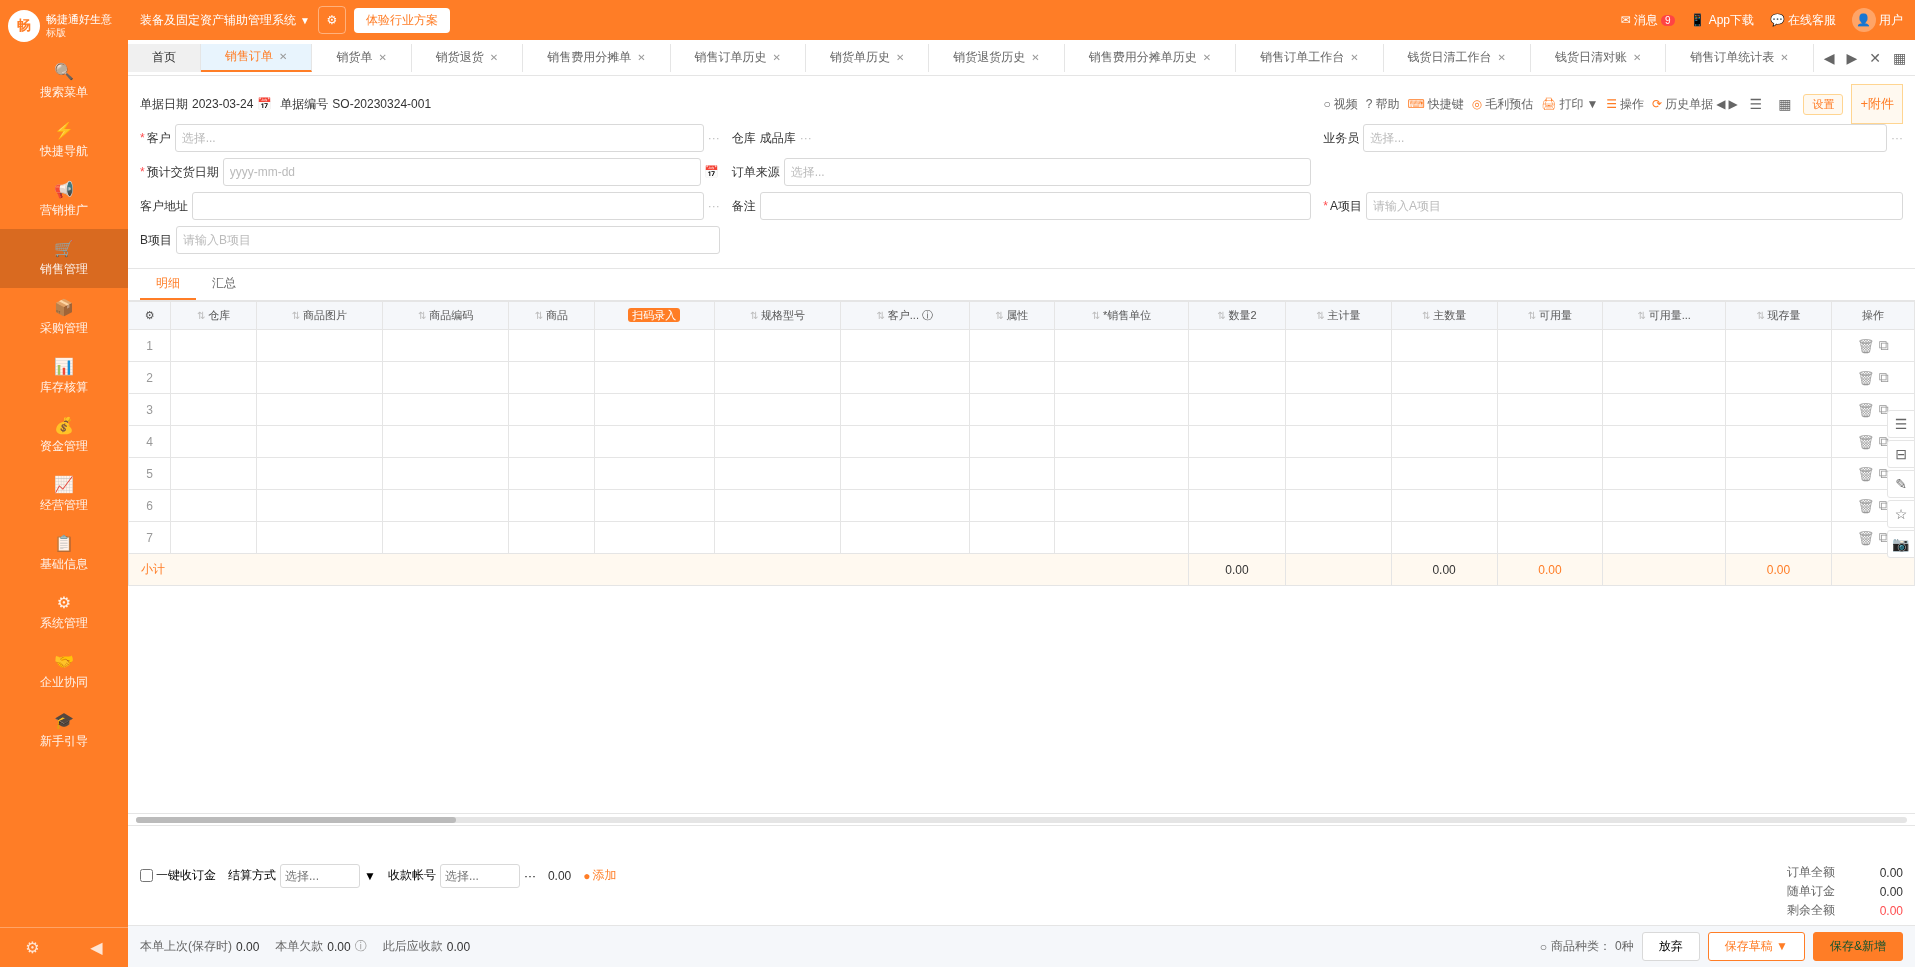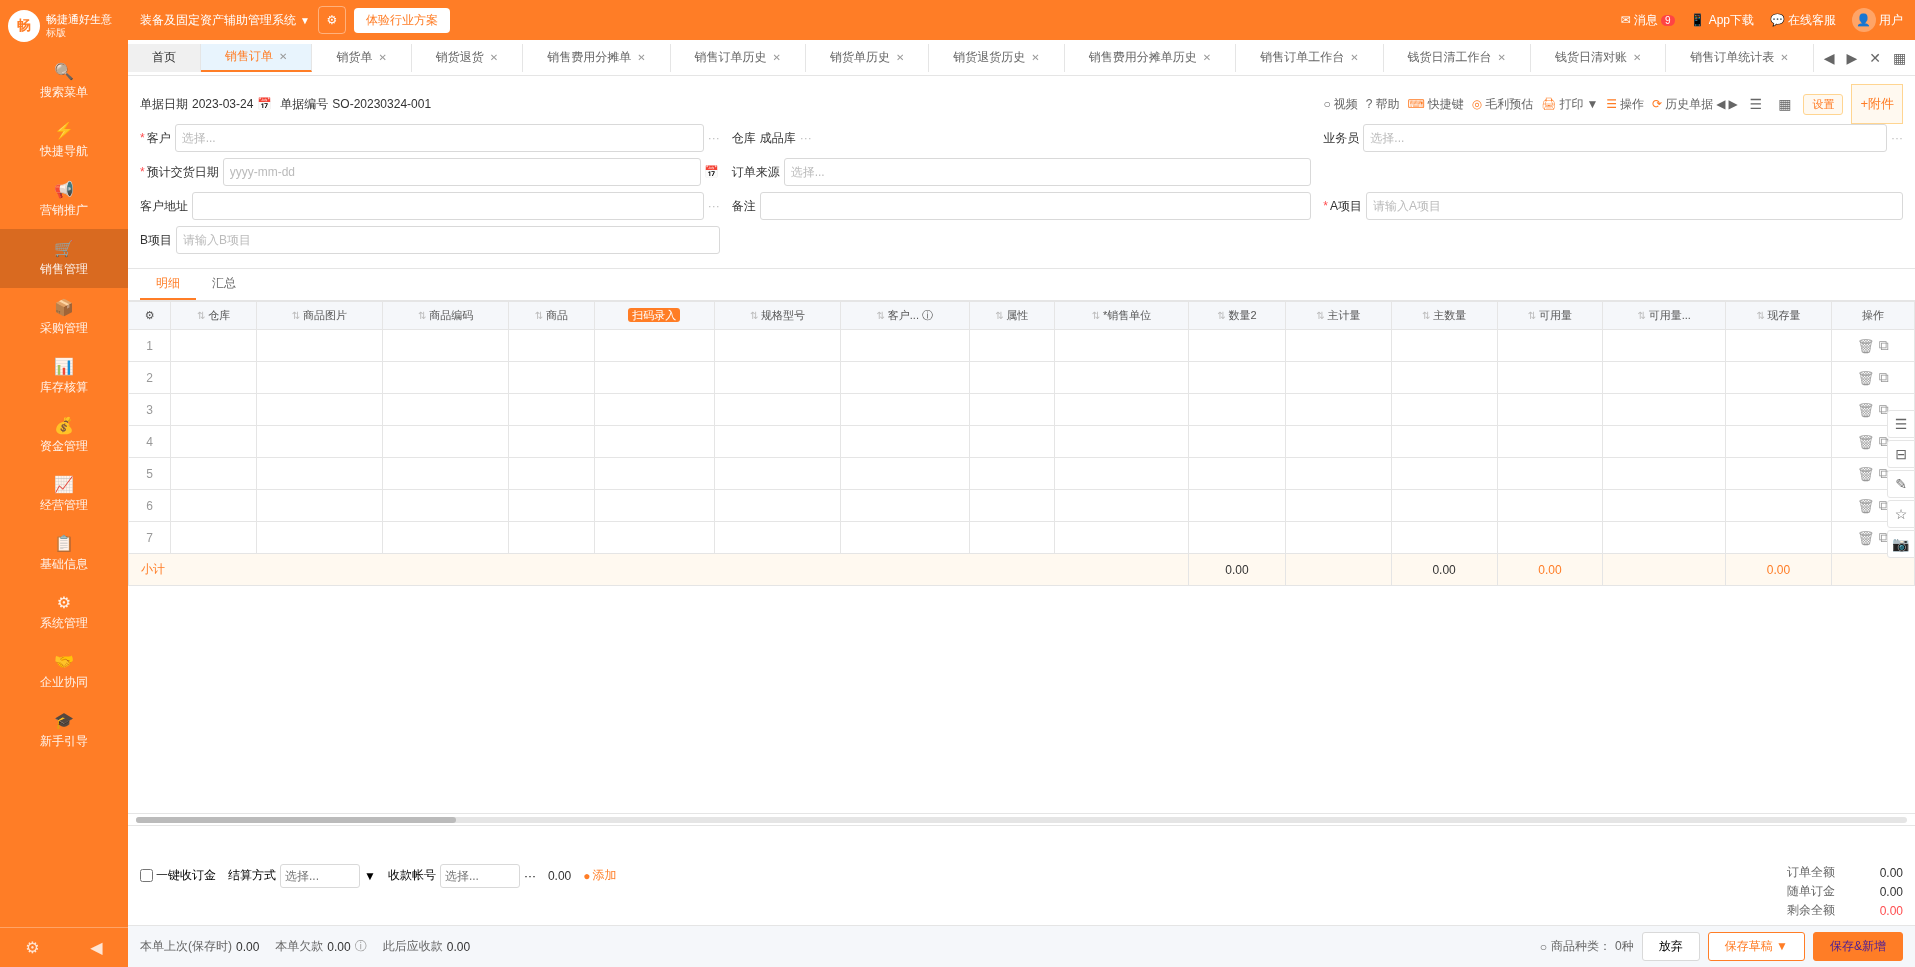--- a/index.html
+++ b/index.html
@@ -329,21 +329,21 @@
       border-radius: 3px;
       cursor: pointer;
       color: #ff7d26;
     }
     .btn-save-new {
       padding: 5px 16px;
       background: #ff7d26;
       border: 1px solid #ff7d26;
       border-radius: 3px;
       cursor: pointer;
-      color: #4c1d95;
+      color: #14532d;
     }
     .float-btn {
       width: 28px; height: 28px;
       background: white;
       border: 1px solid #e5e5e5;
       border-radius: 3px 0 0 3px;
       display: flex; align-items: center; justify-content: center;
       cursor: pointer; color: #666; font-size: 14px;
     }
 

